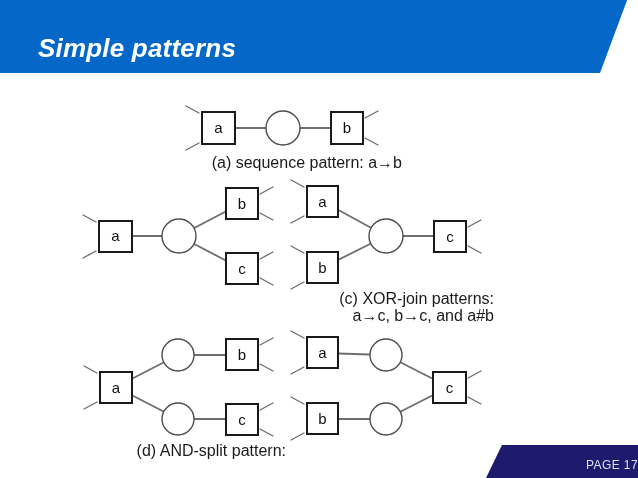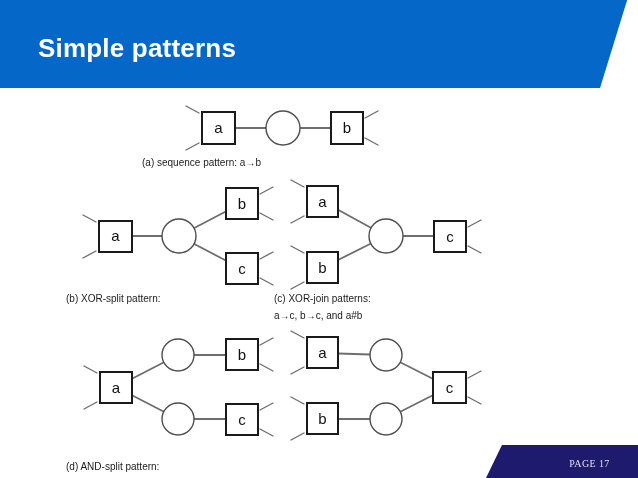--- a/index.html
+++ b/index.html
@@ -6,58 +6,59 @@
   .slide{
     position:relative;
     width:638px;height:478px;
     background:#ffffff;
     overflow:hidden;
     font-family:"Liberation Sans",sans-serif;
   }
   
   .header{
     position:absolute;left:0;top:0;
-    width:638px;height:88px;
+    width:638px;height:73px;
     background:#0568c8;
     clip-path:polygon(0 0, 98.3% 0, 94.05% 100%, 0 100%);
+    font-style:italic;
   }
   .header .title{
     position:absolute;left:38px;top:33px;
     font-size:26px;font-weight:bold;color:#ffffff;
     letter-spacing:0.2px;white-space:nowrap;
   }
   
   svg.diagram{position:absolute;left:0;top:0;}
   .conn{stroke:#6e6e6e;stroke-width:1.8;}
   .place{fill:#ffffff;stroke:#4d4d4d;stroke-width:1.4;}
   .task{fill:#ffffff;stroke:#1a1a1a;stroke-width:2;}
   .mark{stroke:#6e6e6e;stroke-width:1.4;fill:none;stroke-linecap:round;}
   text.node{font-family:"Liberation Sans",sans-serif;font-size:15px;fill:#111111;text-anchor:middle;}
   
   .caption{
-    position:absolute;text-align:left;
-    font-size:10px;line-height:16.5px;color:#1b1b1b;
+    position:absolute;text-align:right;
+    font-size:16px;line-height:16.5px;color:#1b1b1b;
     white-space:nowrap;
   }
   .cap-a{left:142px;top:155px;width:260px;}
   .cap-b{left:66px; top:291px;width:220px;}
   .cap-c{left:274px;top:291px;width:220px;}
-  .cap-d{left:66px; top:443px;width:220px;margin-top:16px;}
+  .cap-d{left:66px; top:443px;width:220px;}
   .cap-e{left:274px;top:443px;width:220px;}
   
   .footer{
     position:absolute;left:486px;top:445px;
     width:152px;height:33px;
     background:#1e1a6e;
     clip-path:polygon(10.5% 0, 100% 0, 100% 100%, 0 100%);
   }
   .footer .page{
     position:absolute;left:0;right:0;top:13px;
-    padding-left:55px;text-align:center;
-    font-size:10px;letter-spacing:0.4px;color:#dfe0ee;font-family:Liberation Serif, serif;
+    padding-left:55px;text-align:right;
+    font-size:12px;letter-spacing:0.4px;color:#dfe0ee;
   }
 </style>
 </head>
 <body>
 
 <div class="slide">
 
   <div class="header">
     <div class="title">Simple patterns</div>
   </div>
@@ -142,21 +143,20 @@
       <text class="node" x="322.5" y="358">a</text>
       <text class="node" x="322.5" y="424">b</text>
       <text class="node" x="449.5" y="393">c</text>
     </g>
   </svg>
 
   <div class="caption cap-a">
     <div>(a) sequence pattern: a→b</div>
   </div>
   <div class="caption cap-b">
-    <div>(b) XOR-split pattern:</div>
   </div>
   <div class="caption cap-c">
     <div>(c) XOR-join patterns:</div>
     <div>a→c, b→c, and a#b</div>
   </div>
   <div class="caption cap-d">
     <div>(d) AND-split pattern:</div>
   </div>
   <div class="caption cap-e">
   </div>

